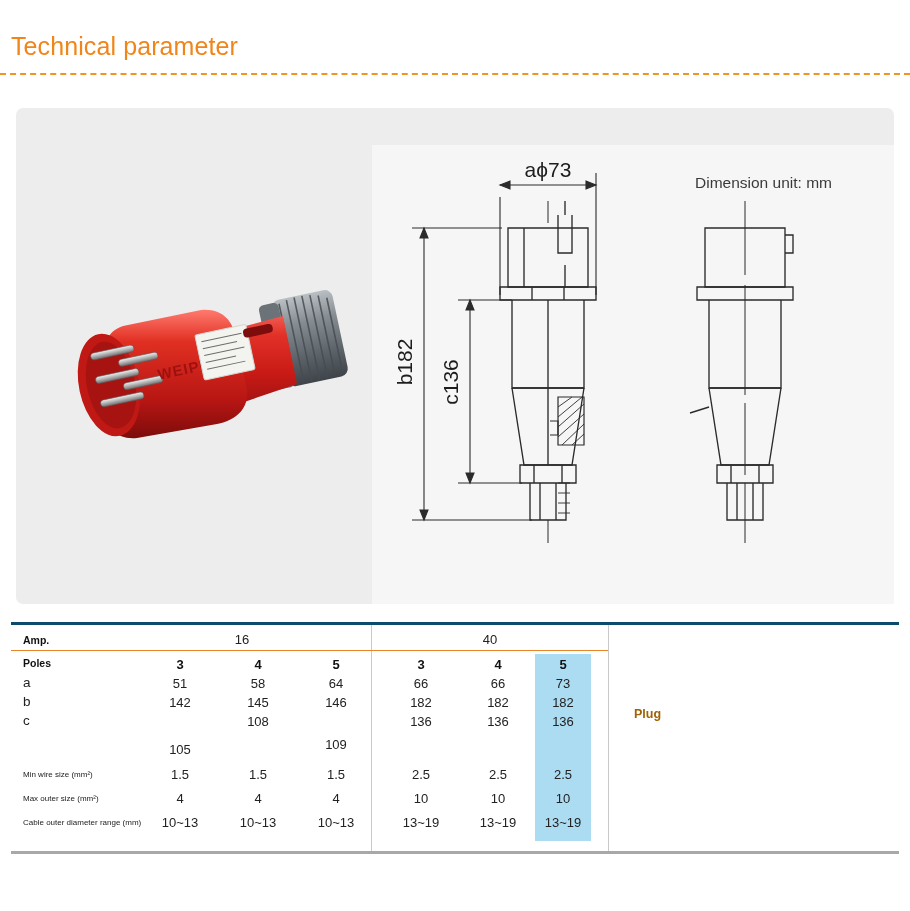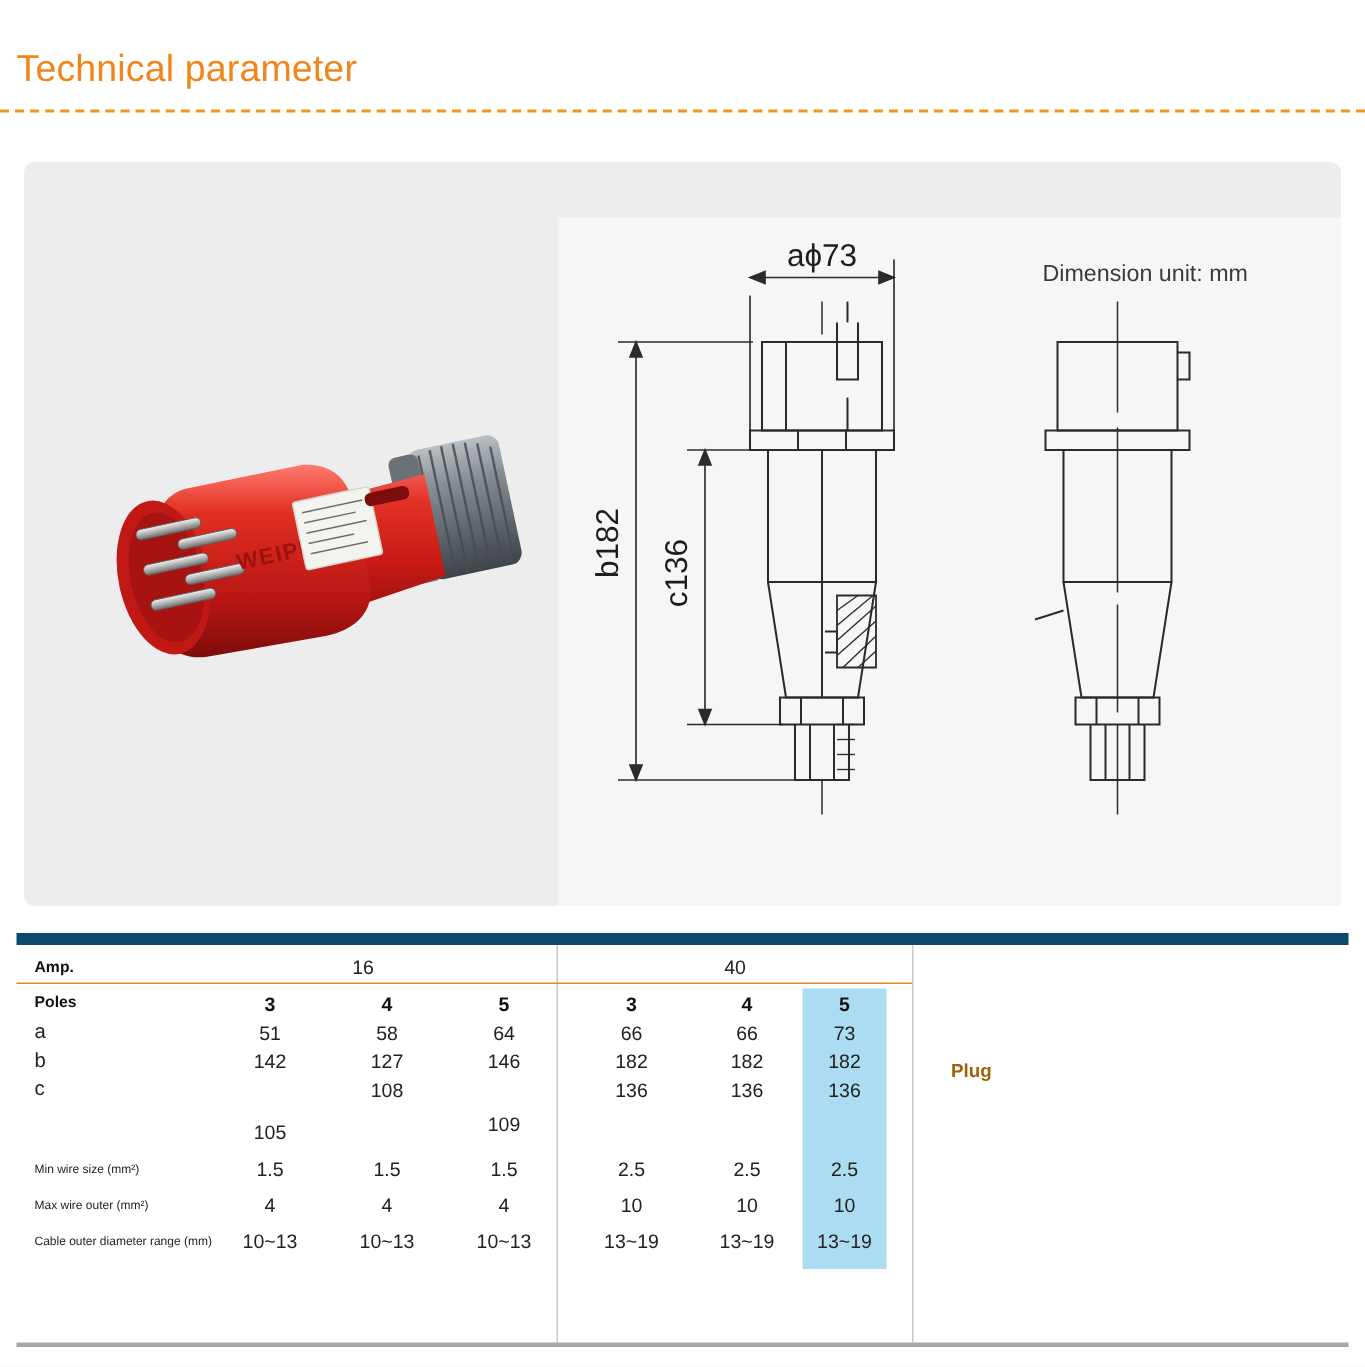--- a/index.html
+++ b/index.html
@@ -40,22 +40,22 @@
     font-size: 15.5px; color: #3a3a3a; white-space: nowrap;
   }
 
   
   .photo { position: absolute; left: 35px; top: 180px; width: 320px; height: 205px; }
   .photo svg { display: block; }
 
   
   .table-wrap {
     position: absolute; left: 11px; top: 622px;
-    width: 888px; height: 276px;
-    border-top: 8px solid #0c4a6e;
+    width: 888px; height: 232px;
+    border-top: 3px solid #0c4a6e;
     border-bottom: 3px solid #a8a8a8;
   }
   .tbl { position: relative; width: 100%; height: 100%; }
 
   .vdiv { position: absolute; top: 0; bottom: 0; width: 1px; background: #c9c9c9; }
   .vdiv.d1 { left: 360px; }
   .vdiv.d2 { left: 597px; }
 
   .orange-rule {
     position: absolute; left: 0; top: 25px; width: 597px; height: 0;
@@ -295,40 +295,40 @@
       <div class="orange-rule"></div>
 
       <div class="hl"></div>
 
       <div class="cell lbl-head" style="left:12px; top:9px;">Amp.</div>
       <div class="cell lbl-head" style="left:12px; top:32px;">Poles</div>
       <div class="cell lbl-abc" style="left:12px; top:50px;">a</div>
       <div class="cell lbl-abc" style="left:12px; top:69px;">b</div>
       <div class="cell lbl-abc" style="left:12px; top:88px;">c</div>
       <div class="cell lbl-small" style="left:12px; top:145px;">Min wire size (mm²)</div>
-      <div class="cell lbl-small" style="left:12px; top:169px;">Max wire outer (mm²)</div>
+      <div class="cell lbl-small" style="left:12px; top:169px;">Max outer size (mm²)</div>
       <div class="cell lbl-small" style="left:12px; top:193px;">Cable outer diameter range (mm)</div>
 
       <div class="cell amp-val" style="left:194px; top:7px; width:74px;">16</div>
       <div class="cell amp-val" style="left:442px; top:7px; width:74px;">40</div>
 
       <div class="col" style="left:132px;">
         <div class="val-b" style="position:absolute;top:32px;width:74px;">3</div>
         <div class="val" style="position:absolute;top:51px;width:74px;">51</div>
         <div class="val" style="position:absolute;top:70px;width:74px;">142</div>
         <div class="val" style="position:absolute;top:89px;width:74px;margin-top:28px;">105</div>
         <div class="val" style="position:absolute;top:142px;width:74px;">1.5</div>
         <div class="val" style="position:absolute;top:166px;width:74px;">4</div>
         <div class="val" style="position:absolute;top:190px;width:74px;">10~13</div>
       </div>
 
       <div class="col" style="left:210px;">
         <div class="val-b" style="position:absolute;top:32px;width:74px;">4</div>
         <div class="val" style="position:absolute;top:51px;width:74px;">58</div>
-        <div class="val" style="position:absolute;top:70px;width:74px;">127</div>
+        <div class="val" style="position:absolute;top:70px;width:74px;">145</div>
         <div class="val" style="position:absolute;top:89px;width:74px;">108</div>
         <div class="val" style="position:absolute;top:142px;width:74px;">1.5</div>
         <div class="val" style="position:absolute;top:166px;width:74px;">4</div>
         <div class="val" style="position:absolute;top:190px;width:74px;">10~13</div>
       </div>
 
       <div class="col" style="left:288px;">
         <div class="val-b" style="position:absolute;top:32px;width:74px;">5</div>
         <div class="val" style="position:absolute;top:51px;width:74px;">64</div>
         <div class="val" style="position:absolute;top:70px;width:74px;">146</div>

